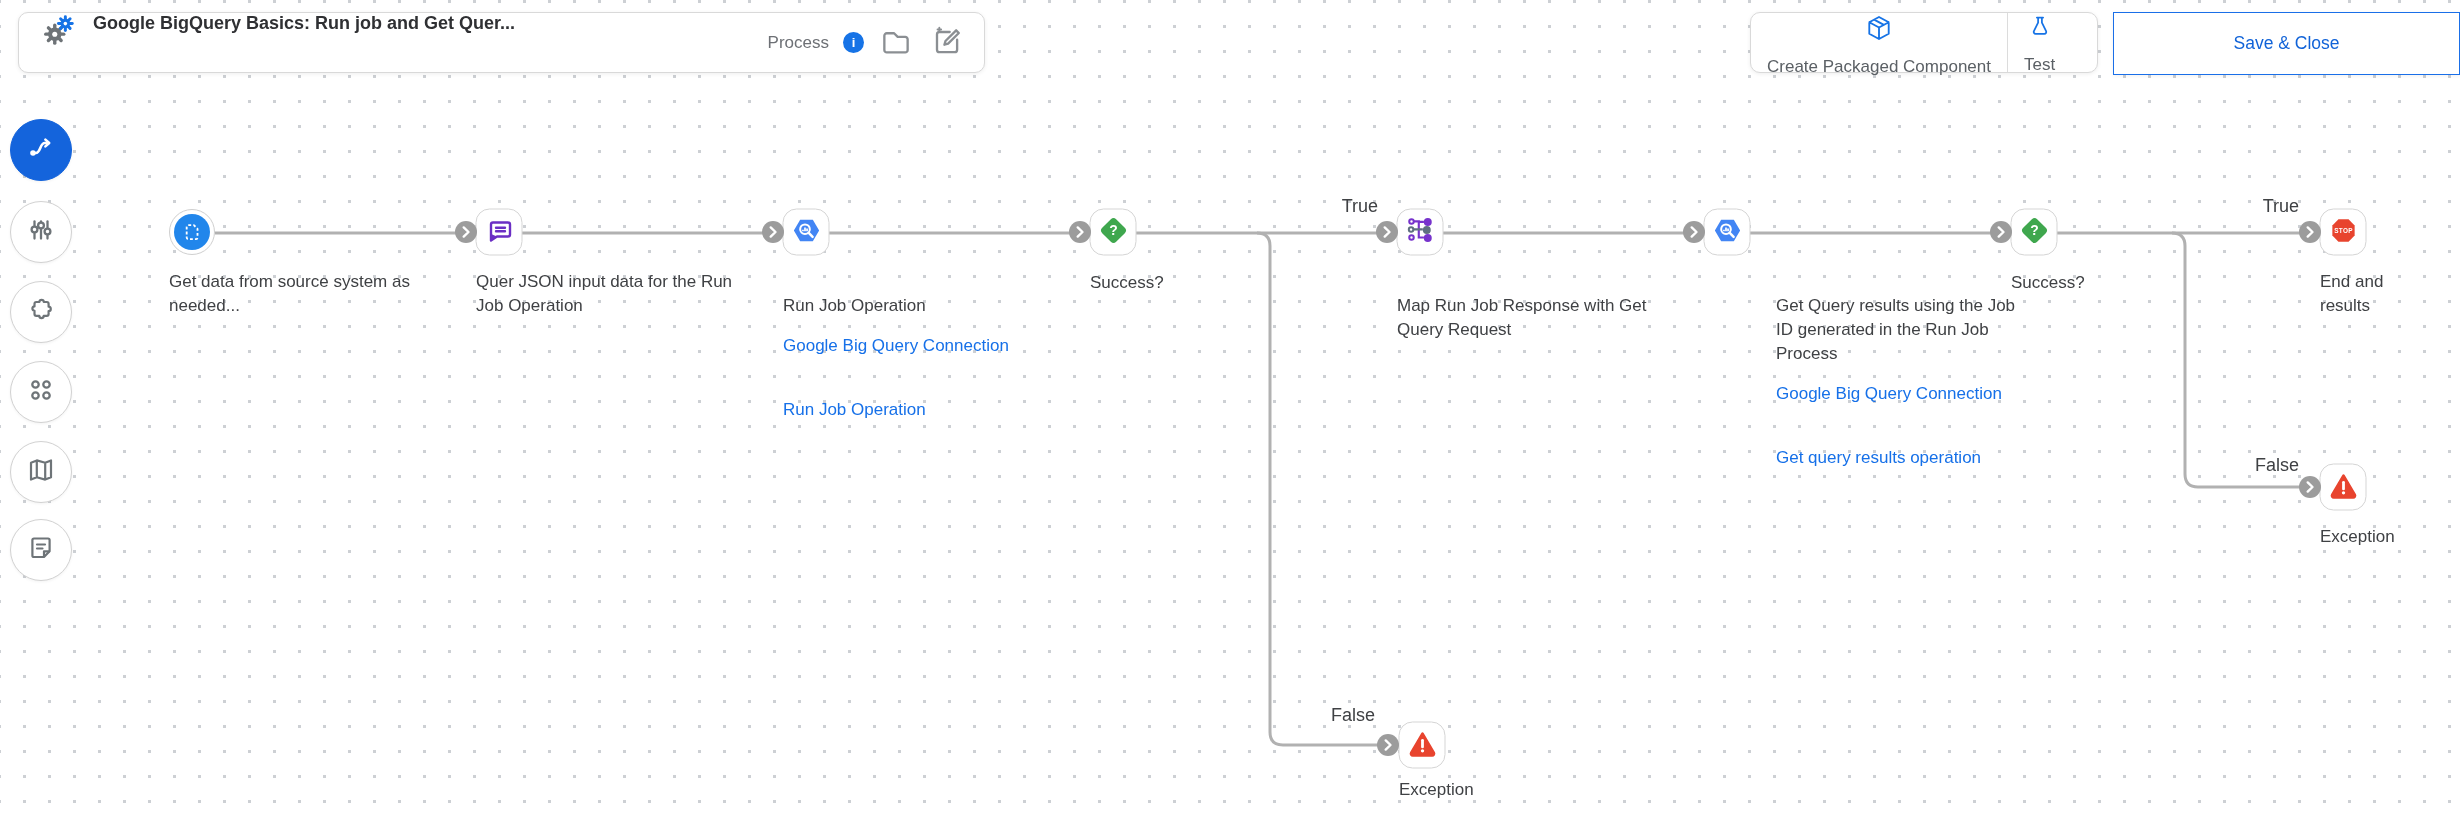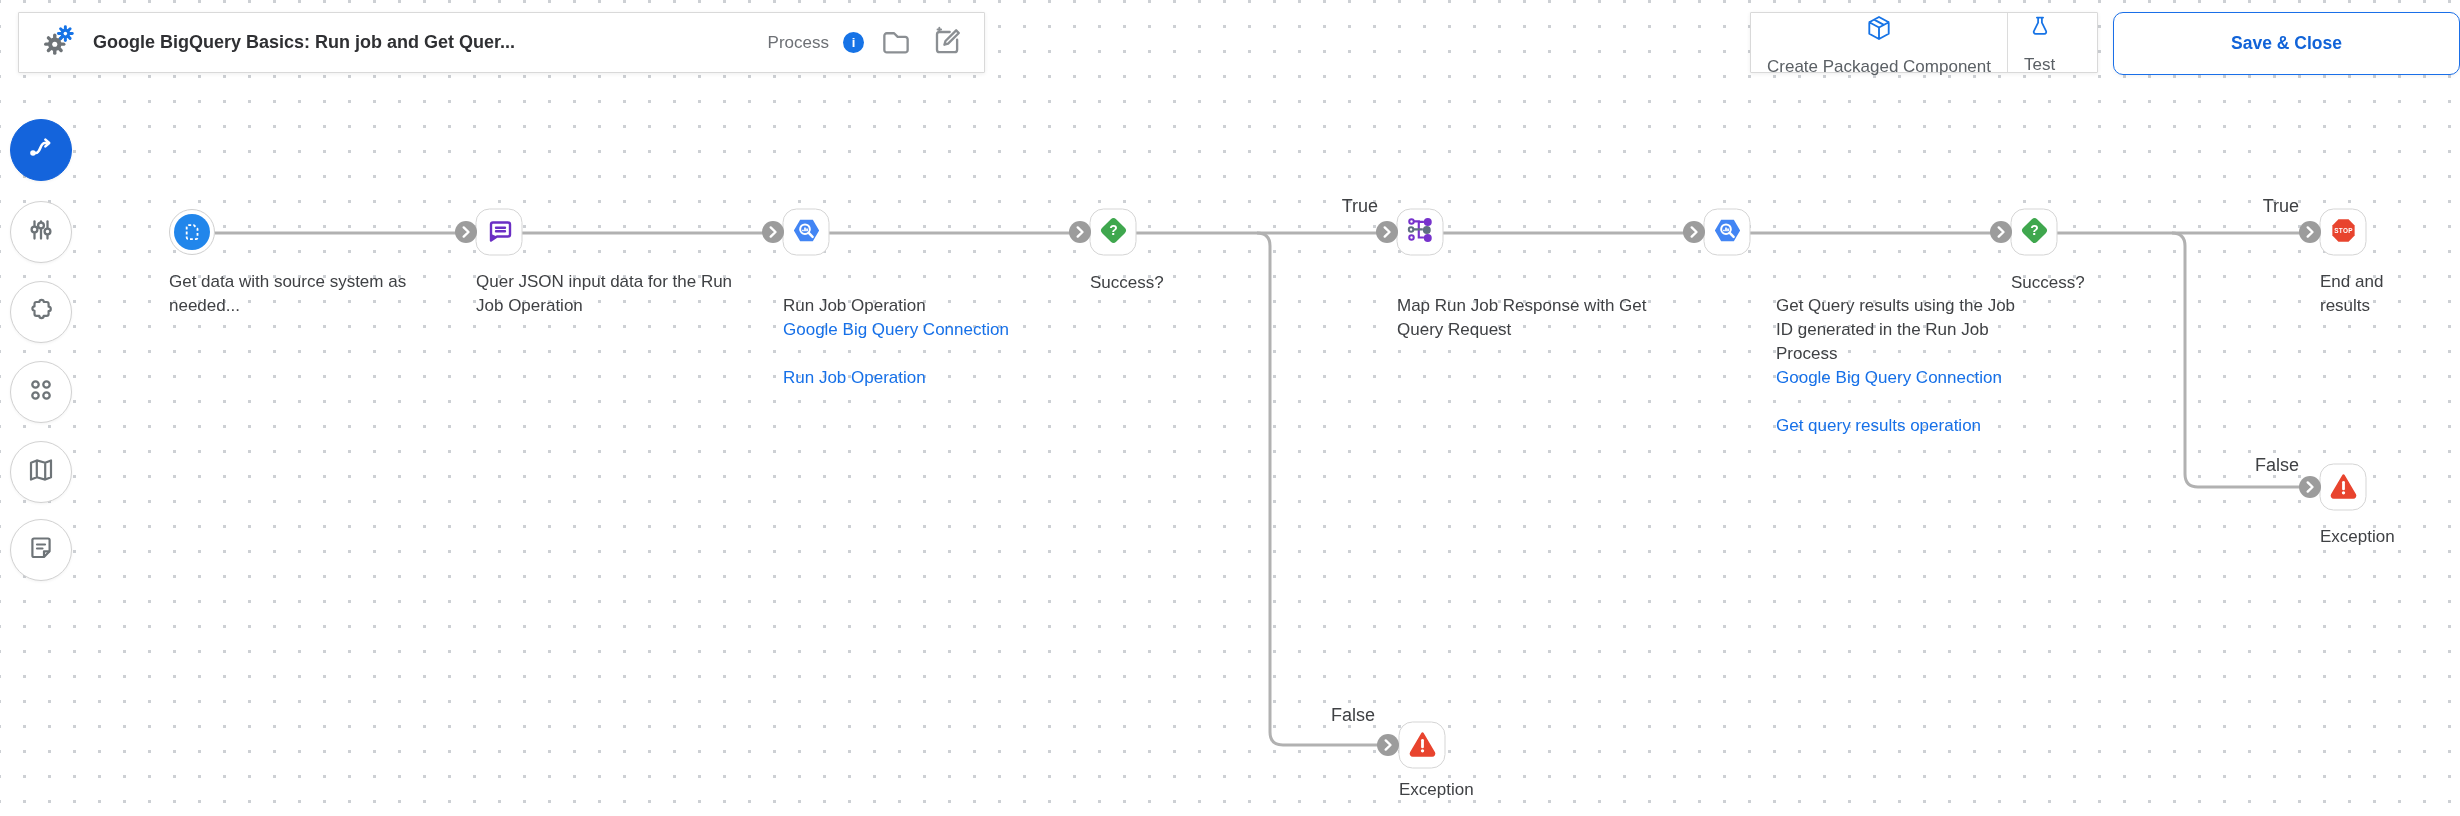--- a/index.html
+++ b/index.html
@@ -4,39 +4,39 @@
 <style>
   html,body{margin:0;padding:0;}
   body{
     width:2460px;height:816px;overflow:hidden;position:relative;
     font-family:"Liberation Sans",sans-serif;
     background-color:#ffffff;
     background-image:radial-gradient(circle,#cdd0d4 1.6px,transparent 1.9px);
     background-size:25px 25px;background-position:12px 14px;
   }
   .card{
-    position:absolute;background:#fff;border:1px solid #d9d9d9;border-radius:1px;
-    box-shadow:0 1px 4px rgba(0,0,0,.07);display:flex;align-items:center;
+    position:absolute;background:#fff;border:1px solid #d9d9d9;border-radius:10px;
+    box-shadow:0 1px 4px rgba(0,0,0,.07);display:flex;
   }
   
   #header-card{left:18px;top:12px;width:967px;height:61px;padding:0 20px 0 22px;box-sizing:border-box;}
   #header-card .title{font-size:18px;font-weight:700;color:#2f3033;margin-left:16px;white-space:nowrap;}
   #header-card .right{margin-left:auto;display:flex;align-items:center;gap:14px;}
   .type-label{font-size:17px;color:#6d7075;}
   .info-dot{width:21px;height:21px;border-radius:50%;background:#1673e6;color:#fff;font-size:13px;
     font-weight:700;display:flex;align-items:center;justify-content:center;}
   
   #toolbar-card{left:1750px;top:12px;width:348px;height:61px;box-sizing:border-box;padding:0;}
   .tb-section{display:flex;align-items:center;gap:9px;height:100%;padding:0 16px;cursor:pointer;flex-direction:column;}
   .tb-section span{font-size:17px;color:#5b6065;white-space:nowrap;}
   .tb-divider{width:1px;height:100%;background:#dcdcdc;}
   #save-close-btn{
     position:absolute;left:2113px;top:12px;width:345px;height:61px;background:#fff;
-    border:1.5px solid #1a6fe8;border-radius:10px;display:flex;align-items:center;justify-content:center;
-    font-size:17.5px;font-weight:700;color:#1163d8;box-shadow:0 1px 4px rgba(0,0,0,.06);cursor:pointer;
+    border:1.5px solid #1a6fe8;border-radius:0;display:flex;align-items:center;justify-content:center;
+    font-size:17.5px;font-weight:400;color:#1163d8;box-shadow:0 1px 4px rgba(0,0,0,.06);cursor:pointer;
   }
   
   .side-btn{
     position:absolute;width:62px;height:62px;border-radius:50%;background:#fff;
     border:1.5px solid #d2d2d2;left:10px;display:flex;align-items:center;justify-content:center;
     box-sizing:border-box;cursor:pointer;box-shadow:0 1px 3px rgba(0,0,0,.05);
   }
   .side-btn.active{background:#1464dc;border-color:#1464dc;}
   
   #flow-lines{position:absolute;left:0;top:0;z-index:1;}
@@ -45,21 +45,21 @@
     border-radius:14px;display:flex;align-items:center;justify-content:center;
     transform:translate(-50%,-50%);z-index:3;box-sizing:border-box;cursor:pointer;
   }
   .node.circle{border-radius:50%;width:46px;height:46px;border-color:#cfcfcf;}
   .start-inner{width:36px;height:36px;border-radius:50%;background:#2186eb;display:flex;align-items:center;justify-content:center;}
   .chev{position:absolute;width:22px;height:22px;transform:translate(-50%,-50%);z-index:4;cursor:pointer;}
   .nlabel{
     position:absolute;font-size:17px;line-height:24px;color:#3f4144;width:306px;
     white-space:pre-line;z-index:5;
   }
-  .nlink{color:#1670e8;display:block;white-space:pre-line;cursor:pointer;text-decoration:none;}
+  .nlink{color:#1670e8;display:block;white-space:pre-line;cursor:pointer;text-decoration:none;margin-top:16px;}
   .branch-label{position:absolute;font-size:18px;color:#3f4144;width:120px;text-align:right;z-index:5;}
 </style>
 </head>
 <body>
 
 <svg id="flow-lines" width="2460" height="816">
   <path d="M215 233 H2303" fill="none" stroke="#b1b1b1" stroke-width="3"></path>
   <path d="M1257 233 Q1270 233 1270 246 L1270 732 Q1270 745 1283 745 L1381 745" fill="none" stroke="#b1b1b1" stroke-width="3"></path>
   <path d="M2172 233 Q2185 233 2185 246 L2185 474 Q2185 487 2198 487 L2303 487" fill="none" stroke="#b1b1b1" stroke-width="3"></path>
 </svg>
@@ -321,21 +321,21 @@
 <div class="node" style="left:1422px;top:745px;">
   <span>
     <svg viewBox="0 0 28 28" width="30" height="30">
       <path d="M14 4.6 24.6 22.4a1.9 1.9 0 0 1-1.65 2.9H5.05A1.9 1.9 0 0 1 3.4 22.4Z" fill="#e8442e" stroke="#e8442e" stroke-width="2.2" stroke-linejoin="round"></path>
       <line x1="14" y1="11" x2="14" y2="17.2" stroke="#fff" stroke-width="2.6" stroke-linecap="round"></line>
       <circle cx="14" cy="20.8" r="1.55" fill="#fff"></circle>
     </svg>
   </span>
 </div>
 
-<div class="nlabel" style="left:169px;top:270px;">Get data with source system as
+<div class="nlabel" style="left:169px;top:270px;">Get data from source system as
 needed...</div>
 <div class="nlabel" style="left:476px;top:270px;">Quer JSON input data for the Run
 Job Operation</div>
 <div class="nlabel" style="left:783px;top:270px;">
   <span>Run Job Operation</span>
   <a class="nlink">Google Big Query Connection</a>
   <a class="nlink">Run Job Operation</a>
 </div>
 <div class="nlabel" style="left:1090px;top:271px;">Success?</div>
 <div class="nlabel" style="left:1397px;top:270px;">

